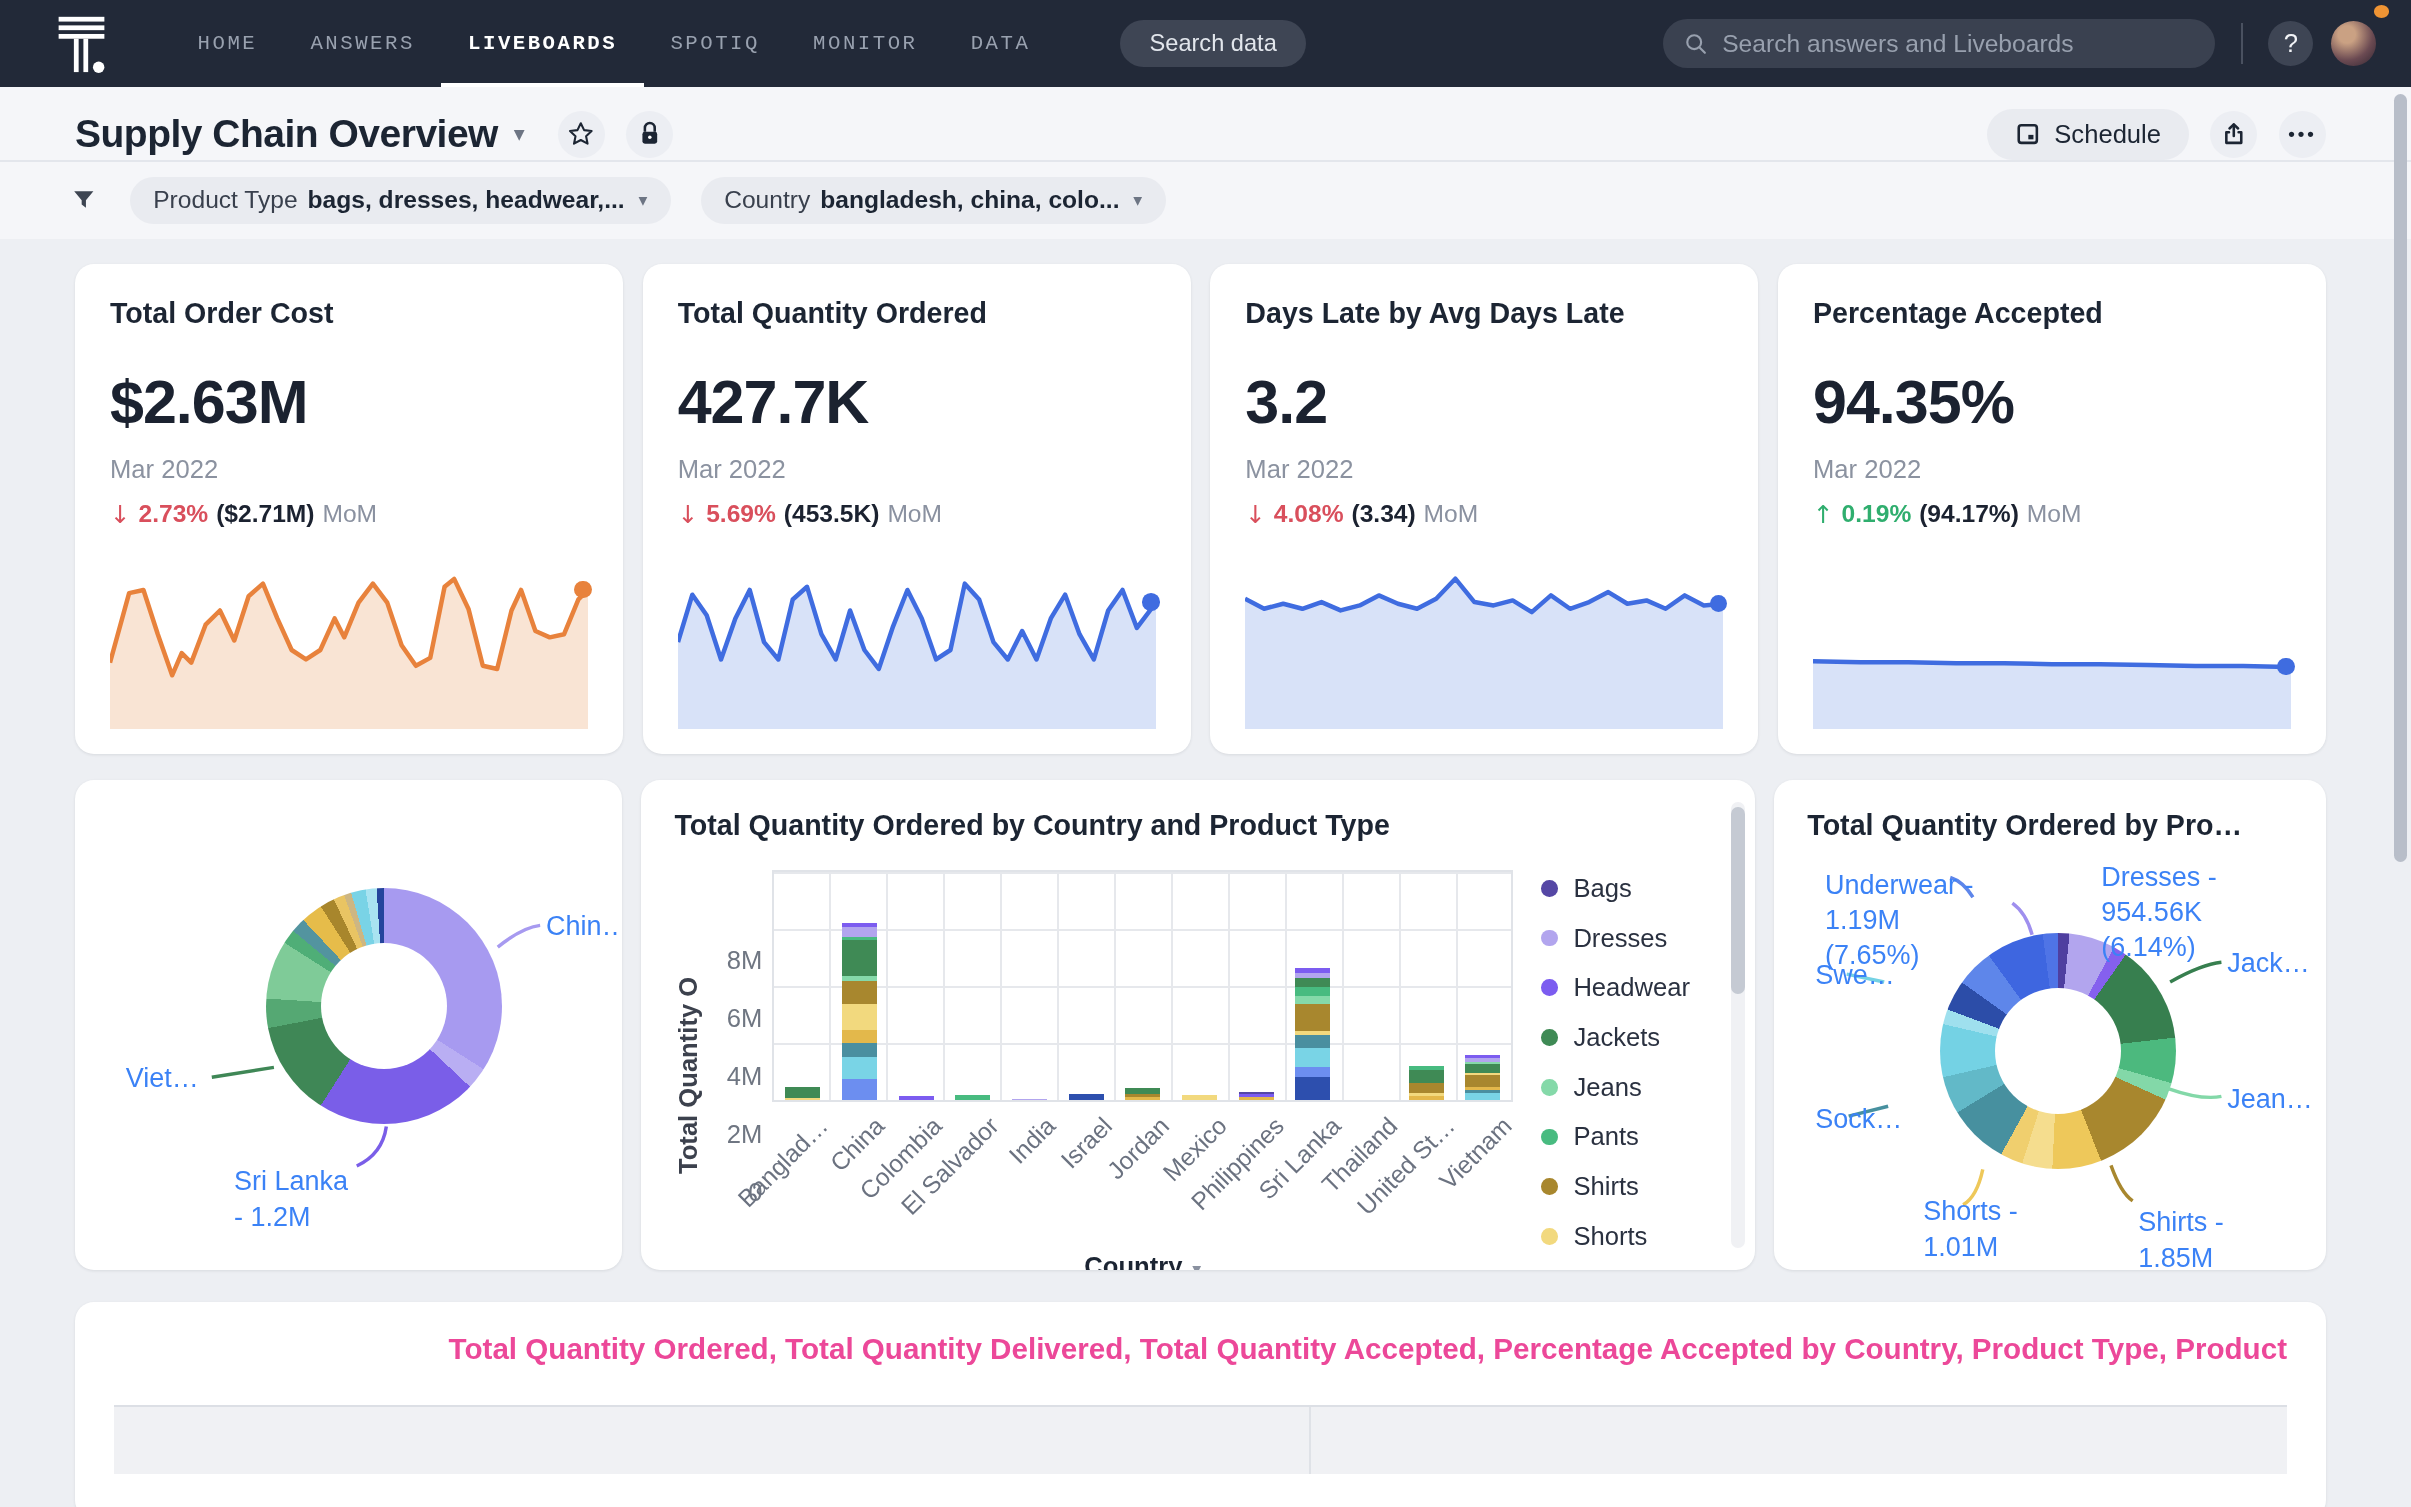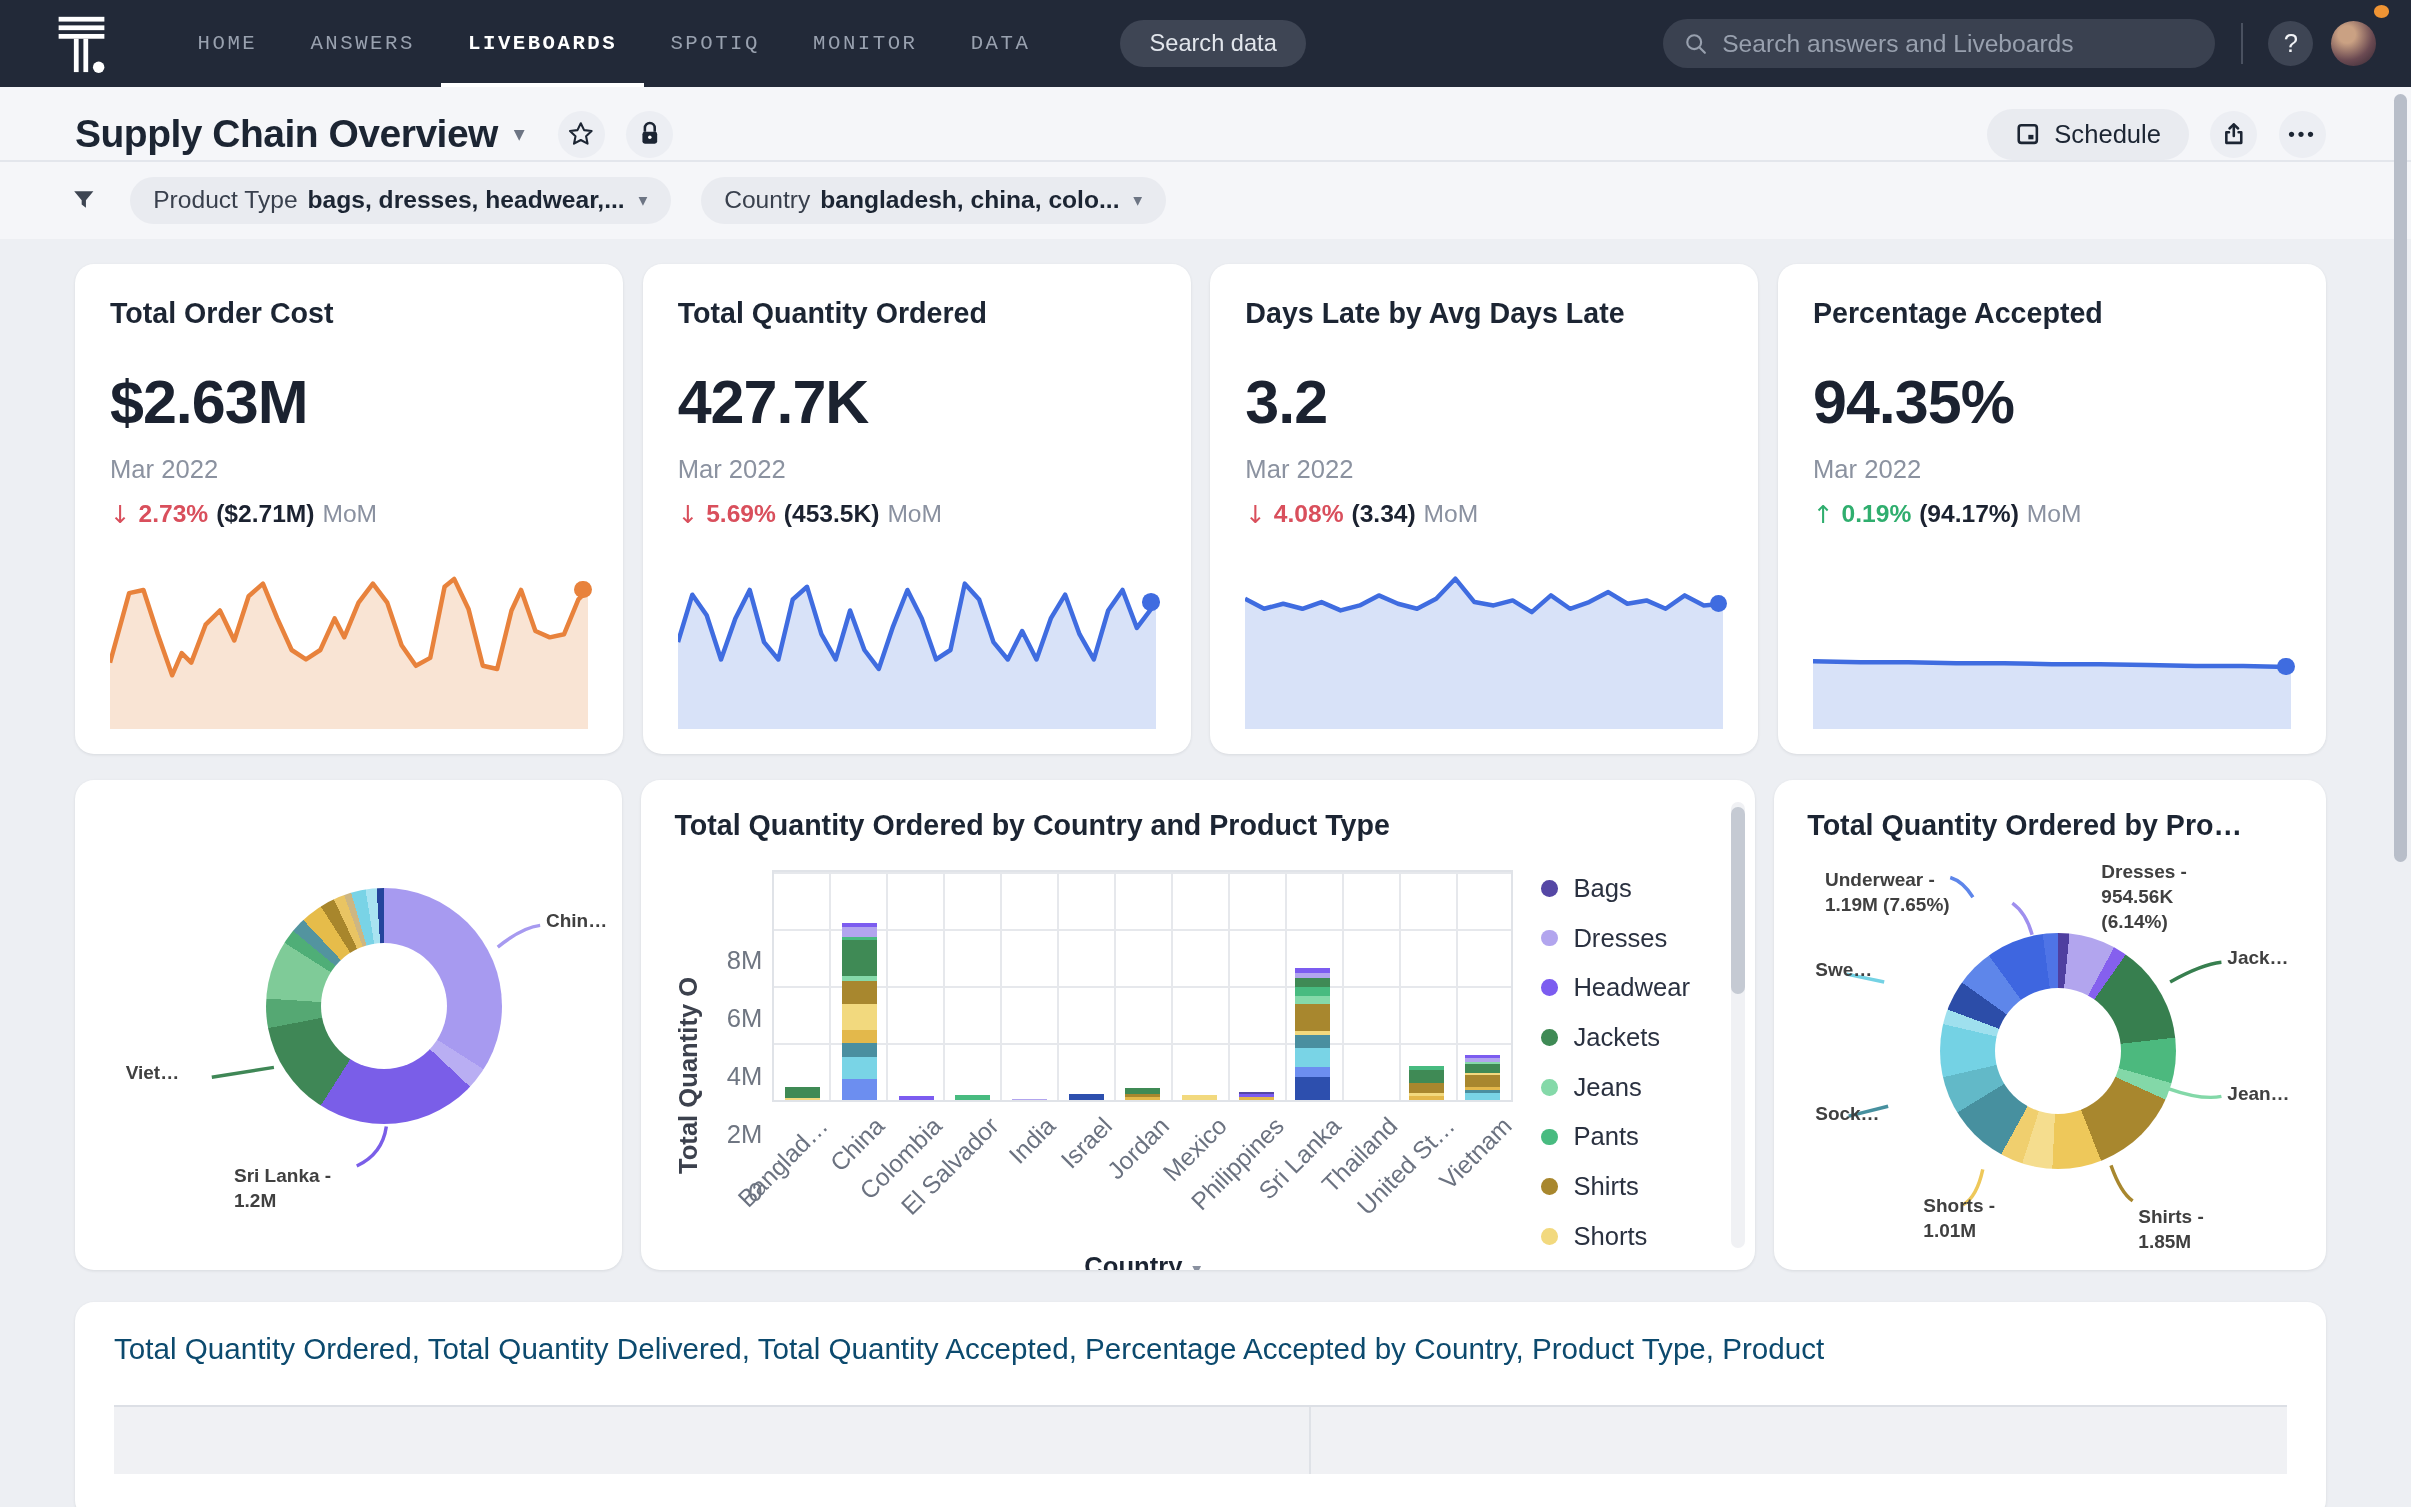--- a/index.html
+++ b/index.html
@@ -74,21 +74,21 @@
   .spark-wrap svg { display:block; width:100%; }
   .spark-dot { position:absolute; width:17.7px; height:17.7px; border-radius:50%; }
 
   .row2 { display:grid; grid-template-columns:555fr 1130fr 560fr; gap:19.7px; margin-top:25.6px; }
   .row2 .tile { height:490px; padding:29.6px 33px; position:relative; overflow:hidden; }
 
   
   .donut-area { position:relative; height:424px; }
   .donut { position:absolute; width:236px; height:236px; border-radius:50%; }
   .donut::after { content:''; position:absolute; left:55px; top:55px; width:126px; height:126px; border-radius:50%; background:#fff; }
-  .callout { position:absolute; font-size:19px; color:#404040; line-height:1.3;font-weight:bold; }
+  .callout { position:absolute; font-size:27px; color:#3b82f6; line-height:1.3; }
   .connectors { position:absolute; left:0; top:0; width:100%; height:100%; }
 
   
   .bar-layout { display:flex; margin-top:27.6px; }
   .y-axis { display:flex; align-items:center; }
   .y-label { writing-mode:vertical-rl; transform:rotate(180deg); font-size:25.6px; font-weight:700; color:#3c414d;
     max-height:197px; overflow:hidden; white-space:nowrap; }
   .y-ticks { position:relative; width:63px; height:232px; margin-left:5.9px; }
   .y-ticks span { position:absolute; right:9.9px; font-size:25.6px; color:#6f7682; transform:translateY(50%); }
   .plot-col { width:741px; }
@@ -107,21 +107,21 @@
   .x-axis-title .caret { color:#8a91a0; font-size:17.7px; margin-left:9.9px; font-weight:400; }
   .legend { margin-left:27.6px; padding-top:3.9px; }
   .legend-item { display:flex; align-items:center; gap:15.8px; margin-bottom:20.7px; }
   .legend-dot { width:16.7px; height:16.7px; border-radius:50%; flex:0 0 auto; }
   .legend-label { font-size:25.6px; color:#2a3140; }
   .tile-scrollbar { position:absolute; right:9.9px; top:21.7px; bottom:21.7px; width:13.8px; border-radius:6.9px; background:#f0f1f4; }
   .tile-scrollbar .thumb { position:absolute; top:5.9px; left:0; width:13.8px; height:187px; border-radius:6.9px; background:#c5cad3; }
 
   
   .table-tile { margin-top:32.5px; height:217px; padding:29.6px 39px 0; }
-  .table-title { font-size:29.6px; font-weight:400; color:#0c4a6e; }
+  .table-title { font-size:29.6px; font-weight:700; color:#ec4899;text-align:right; }
   .table-head { margin-top:39px; height:69px; border-top:2px solid #dcdfe5; background:#f0f1f4; display:flex; }
   .table-head .th { height:100%; }
   .table-head .th1 { width:55%; }
   .table-head .th2 { width:45%; border-left:2px solid #dfe2e7; }
 
   
   .page-scrollbar { position:absolute; right:3.9px; top:94px; width:12.8px; height:768px; border-radius:6.9px; background:#b8bec9; }
 
   svg .stroke-dark { stroke:#1c2533; fill:none; stroke-width:2.4; stroke-linecap:round; stroke-linejoin:round; }
 </style>

